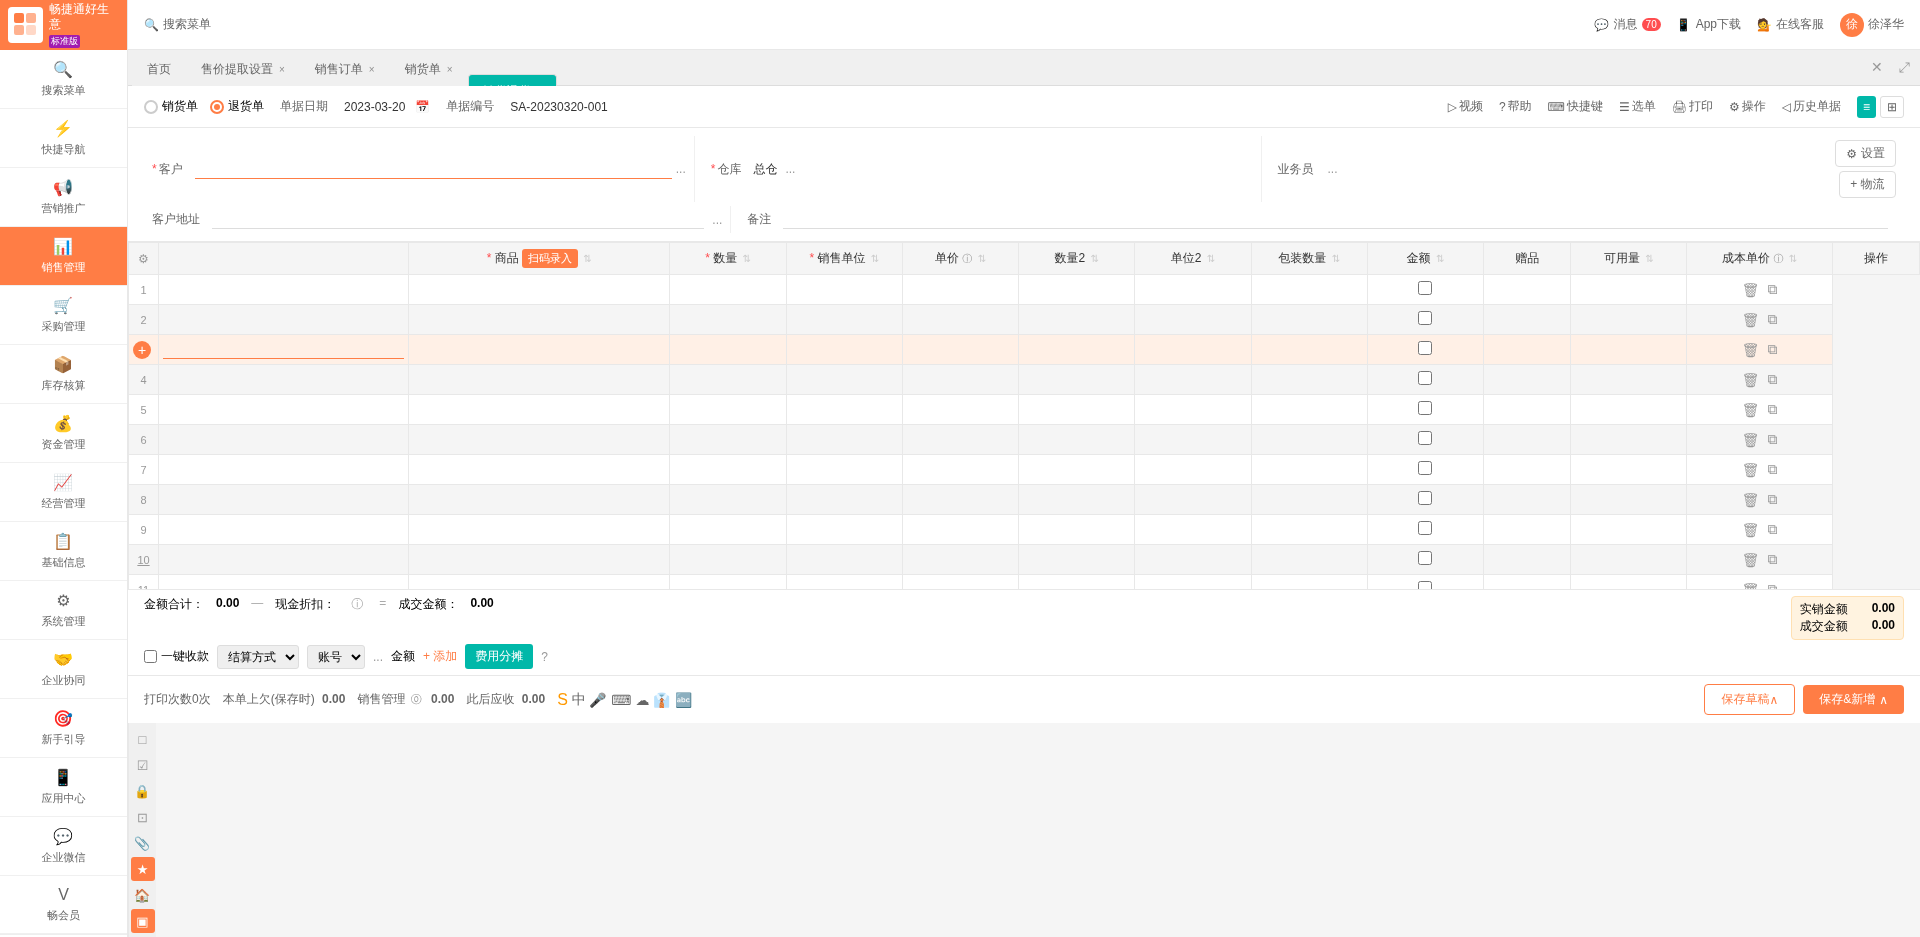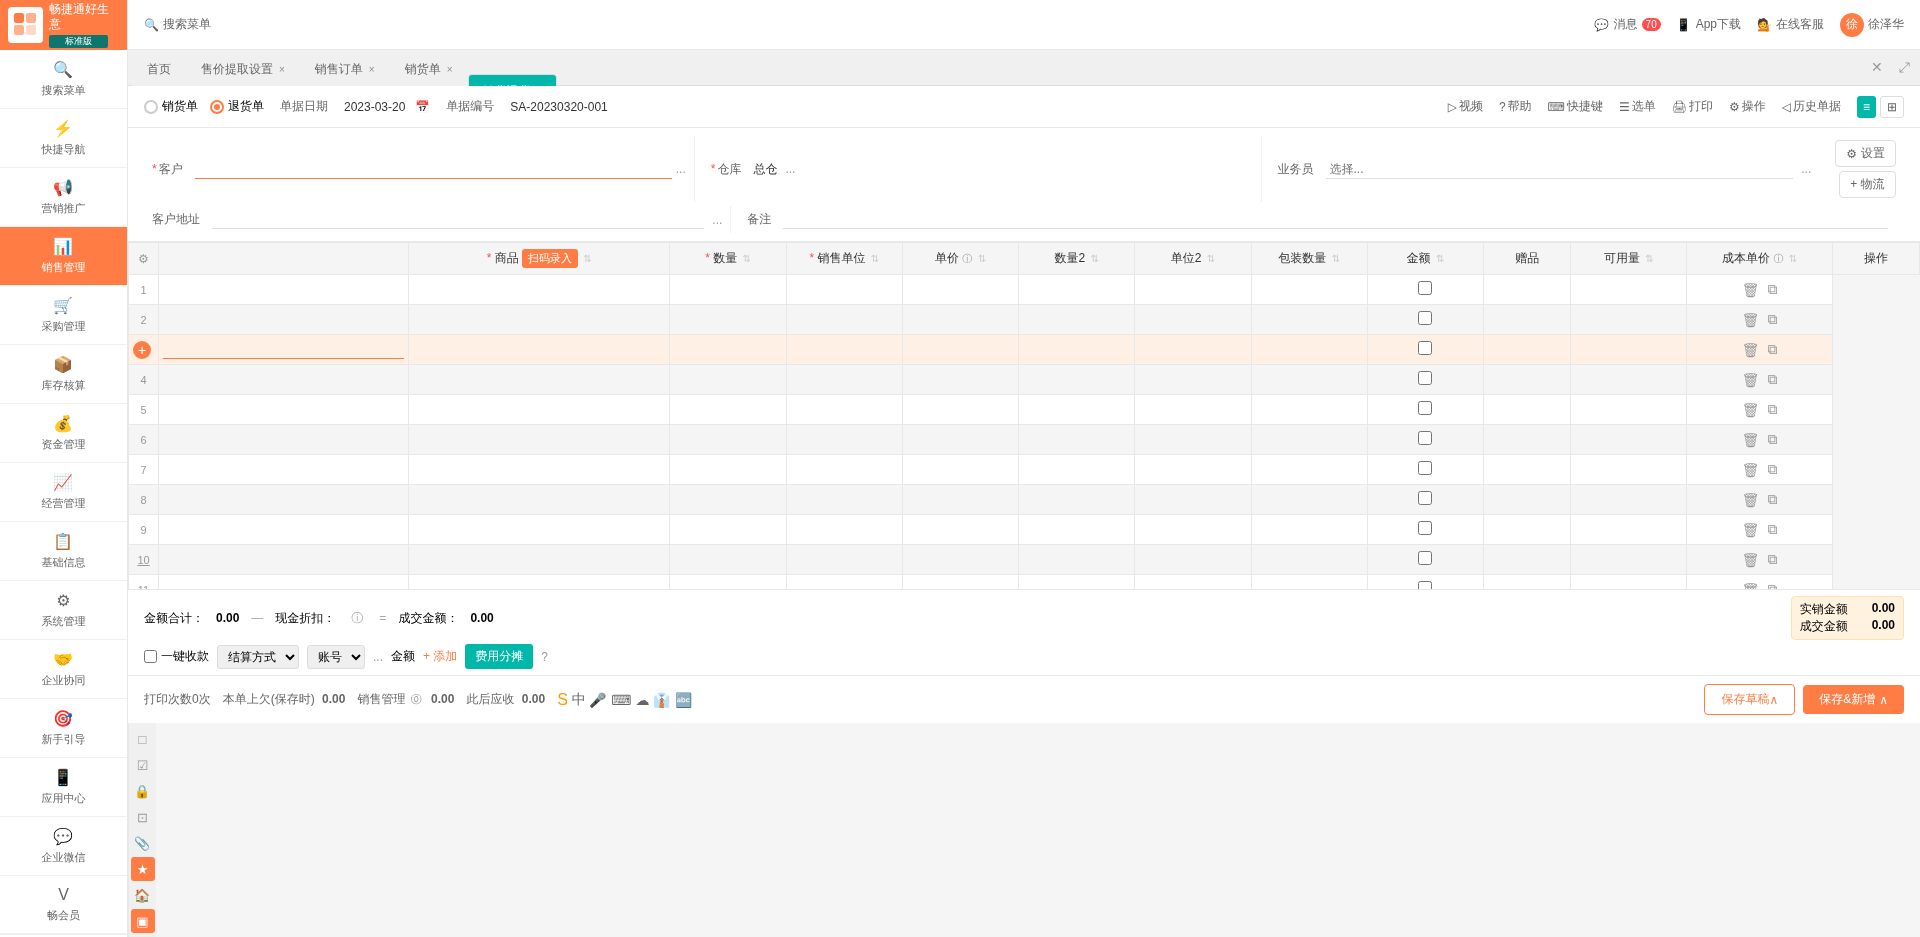--- a/index.html
+++ b/index.html
@@ -3,21 +3,21 @@
   <meta charset="utf-8">
   <style>
     * { box-sizing: border-box; margin: 0; padding: 0; font-family: 'Microsoft YaHei', Arial, sans-serif; font-size: 12px; }
     body { background: #f5f5f5; display: flex; height: 937px; overflow: hidden; }
 
     
     .sidebar { width: 128px; background: #fff; display: flex; flex-direction: column; height: 100%; border-right: 1px solid #e8e8e8; }
     .sidebar-logo { background: #ff7d45; color: #fff; padding: 8px; display: flex; align-items: center; gap: 6px; height: 50px; }
     .sidebar-logo-icon { width: 36px; height: 36px; background: #fff; border-radius: 4px; display: flex; align-items: center; justify-content: center; }
     .sidebar-logo-text { font-size: 11px; color: #fff; line-height: 1.3; }
-    .sidebar-logo-badge { background: #0f766e; color: #fff; font-size: 9px; padding: 1px 16px; border-radius: 2px; display: inline-block; }
+    .sidebar-logo-badge { background: #a21caf; color: #fff; font-size: 9px; padding: 1px 2px; border-radius: 2px; display: inline-block; }
     .sidebar-item { display: flex; flex-direction: column; align-items: center; justify-content: center; padding: 10px 4px; cursor: pointer; color: #666; gap: 4px; border-bottom: 1px solid #f0f0f0; }
     .sidebar-item.active { background: #ff7d45; color: #fff; }
     .sidebar-item .icon { font-size: 16px; }
     .sidebar-item .label { font-size: 11px; text-align: center; }
     .sidebar-bottom { margin-top: auto; display: flex; align-items: center; justify-content: center; gap: 8px; padding: 10px; border-top: 1px solid #eee; }
 
     
     .main { flex: 1; display: flex; flex-direction: column; height: 100%; overflow: hidden; }
 
     
@@ -298,21 +298,20 @@
           <span class="form-dots">...</span>
         </div>
         <div style="flex:1;display:flex;align-items:center;padding:4px 16px;border-right:1px solid #f0f0f0;">
           <span style="color:#ff4d4f;margin-right:2px;">*</span>
           <span class="form-field-label">仓库</span>
           <span style="margin-left:6px;color:#333;">总仓</span>
           <span class="form-dots" style="margin-left:8px;">...</span>
         </div>
         <div style="flex:1;display:flex;align-items:center;padding:4px 16px;">
           <span class="form-field-label">业务员</span>
-          <input type="text" style="flex: 1 1 0%; border-top: none; border-right: none; border-left: none; border-image: initial; border-bottom: 1px solid rgb(221, 221, 221); outline: none; padding: 2px 4px; margin-left: 6px;" placeholder="选择...">
           <span class="form-dots" style="margin-left:8px;">...</span>
         </div>
         <div style="display:flex;flex-direction:column;gap:4px;padding:4px 8px;margin-left:auto;">
           <button class="btn-set">
             <span>⚙</span>
             <span>设置</span>
           </button>
           <button class="btn-logistics">
             <span>+ 物流</span>
           </button>
@@ -607,21 +606,21 @@
         <button class="action-btn">🗑</button>
         <button class="action-btn">⧉</button>
       </div>
               </td>
             </tr>
           </tbody>
       </table>
     </div>
 
     <div style="background:#fff;border-top:1px solid #e8e8e8;padding:6px 16px;">
-      <div style="display:flex;align-items:center;gap:12px;">
+      <div style="display:flex;align-items:flex-start;gap:12px;">
         <span>金额合计：</span>
         <span style="font-weight:bold;">0.00</span>
         <span style="color:#aaa;">—</span>
         <span>现金折扣：</span>
         <span style="color:#aaa;margin:0 4px;">ⓘ</span>
         <span style="color:#aaa;">=</span>
         <span>成交金额：</span>
         <span style="font-weight:bold;">0.00</span>
         <div style="margin-left:auto;background:#fff3e0;border:1px solid #ffe0b2;border-radius:4px;padding:4px 8px;text-align:right;">
           <div style="display:flex;justify-content:space-between;gap:24px;">

